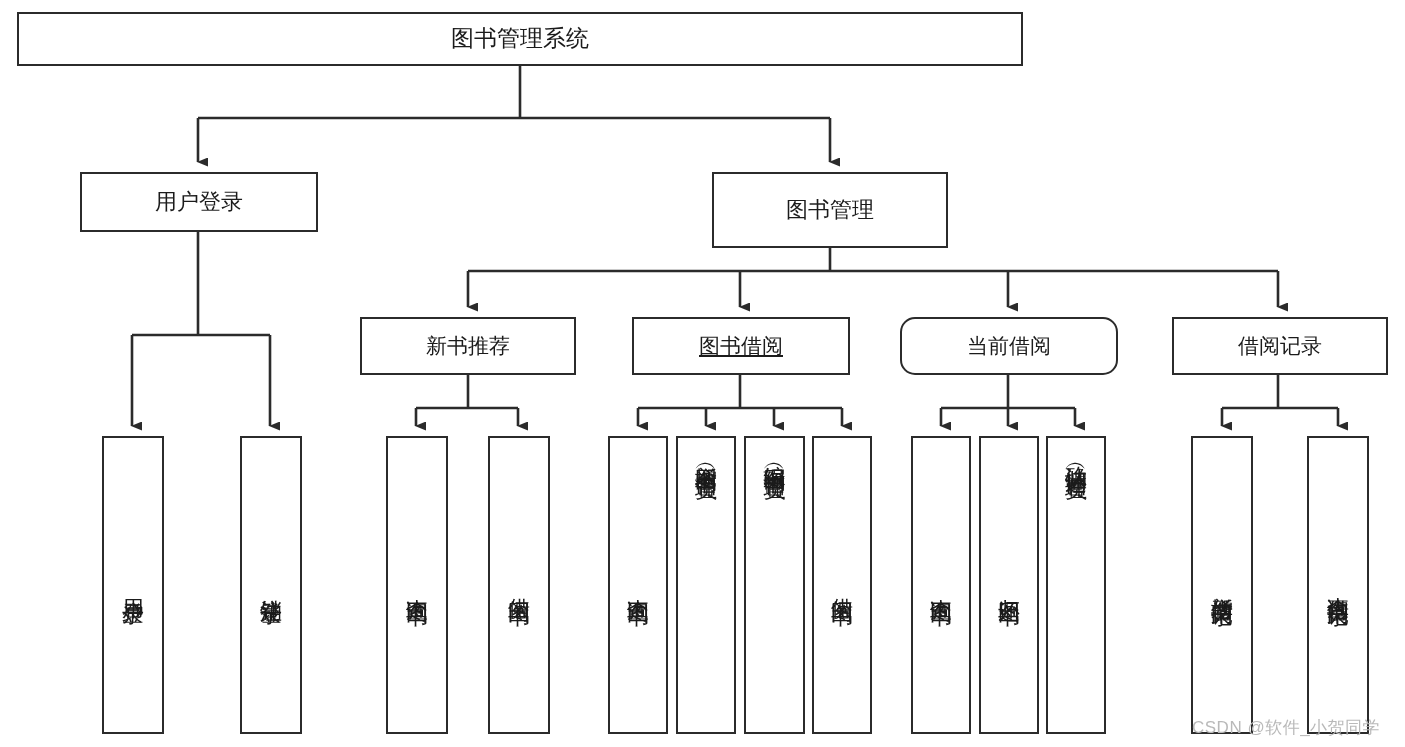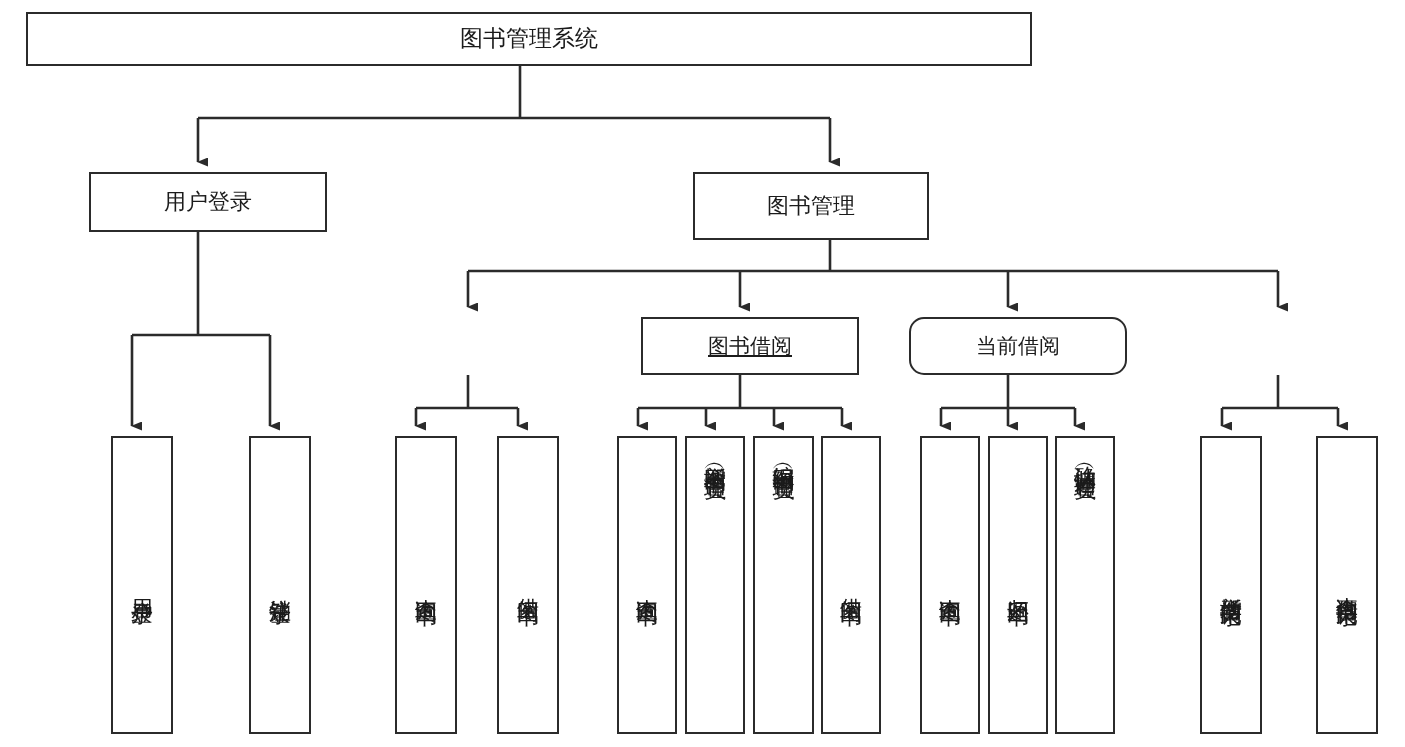--- a/index.html
+++ b/index.html
@@ -29,21 +29,20 @@
   .node {
     position: absolute;
     box-sizing: border-box;
     background: #ffffff;
     border: 2.5px solid #2b2b2b;
     display: flex;
     align-items: center;
     justify-content: center;
     color: #1b1b1b;
     z-index: 2;
-    margin-left: 9px;
   }
   .node-label {
     display: block;
     text-align: center;
     line-height: 1.12;
     color: #1b1b1b;
     white-space: pre-line;
   }
   .node.root .node-label {
     font-size: 23px;
@@ -134,30 +133,36 @@
     </g>
   </svg>
 
   <div class="node root" style="left:17px; top:12px; width:1006px; height:54px;">
     <span class="node-label">图书管理系统</span>
   </div>
 
   <div class="node level2" style="left:80px; top:172px; width:238px; height:60px;">
     <span class="node-label">用户登录</span>
   </div>
-  <div class="node level2" style="left:684px; top:172px; width:236px; height:68px;">
+  <div class="node level2" style="left:712px; top:172px; width:236px; height:76px;">
     <span class="node-label">图书管理</span>
   </div>
 
+  <div class="node level3" style="left:360px; top:317px; width:216px; height:58px;">
+    <span class="node-label">新书推荐</span>
+  </div>
   <div class="node level3" style="left:632px; top:317px; width:218px; height:58px;text-decoration:underline;">
     <span class="node-label">图书借阅</span>
   </div>
   <div class="node level3" style="left:900px; top:317px; width:218px; height:58px;border-radius:15px;">
     <span class="node-label">当前借阅</span>
   </div>
+  <div class="node level3" style="left:1172px; top:317px; width:216px; height:58px;">
+    <span class="node-label">借阅记录</span>
+  </div>
 
   <div class="node leaf vcenter" style="left:102px; top:436px; width:62px; height:298px;">
     <span class="node-label">用户登录</span>
   </div>
   <div class="node leaf vcenter" style="left:240px; top:436px; width:62px; height:298px;">
     <span class="node-label">注销登录</span>
   </div>
 
   <div class="node leaf vcenter" style="left:386px; top:436px; width:62px; height:298px;">
     <span class="node-label">查询图书</span>
@@ -189,14 +194,15 @@
     <span class="node-label">确认归还（管理员）</span>
   </div>
 
   <div class="node leaf vcenter" style="left:1191px; top:436px; width:62px; height:298px;">
     <span class="node-label">新增借阅记录</span>
   </div>
   <div class="node leaf vcenter" style="left:1307px; top:436px; width:62px; height:298px;">
     <span class="node-label">查询借阅记录</span>
   </div>
 
+  <div class="watermark" style="left:1192px; top:716px;">CSDN @软件_小贺同学</div>
 
 </div>
 
 </body></html>

